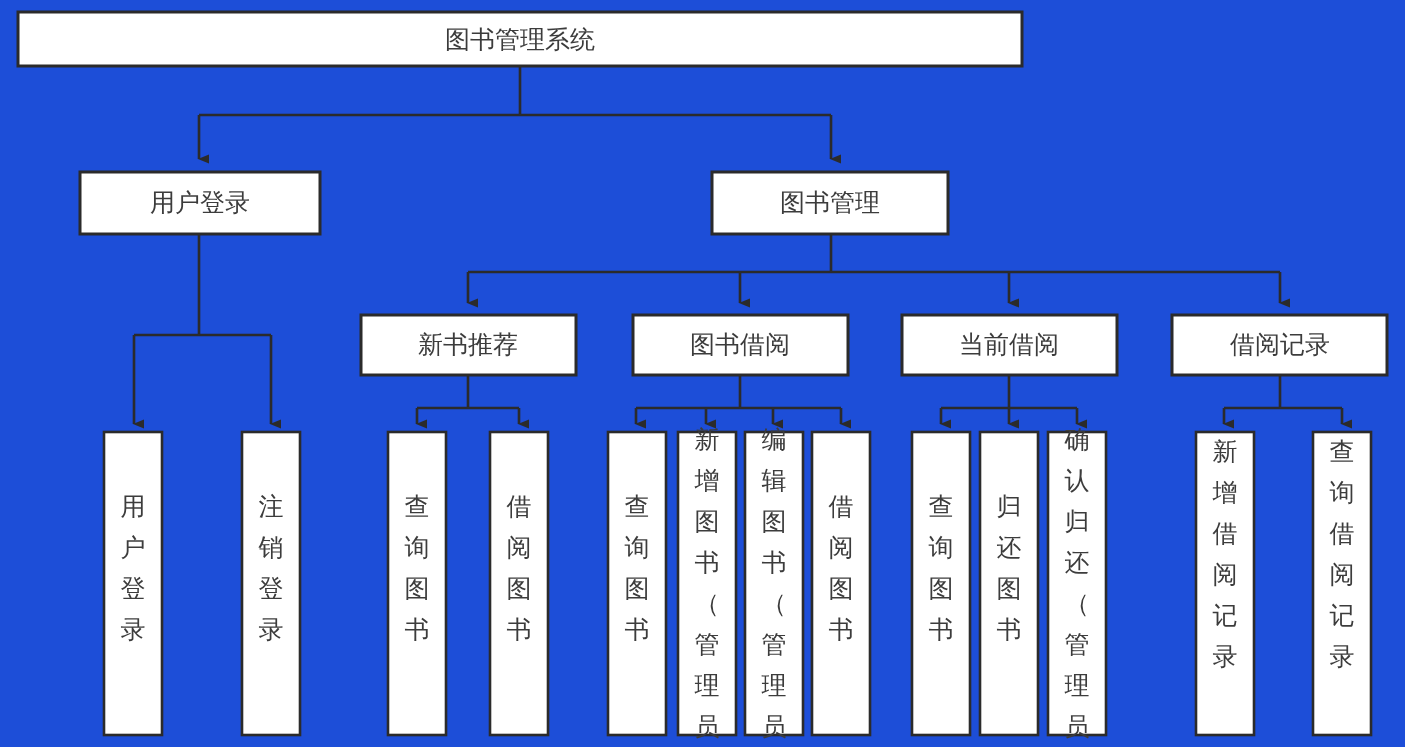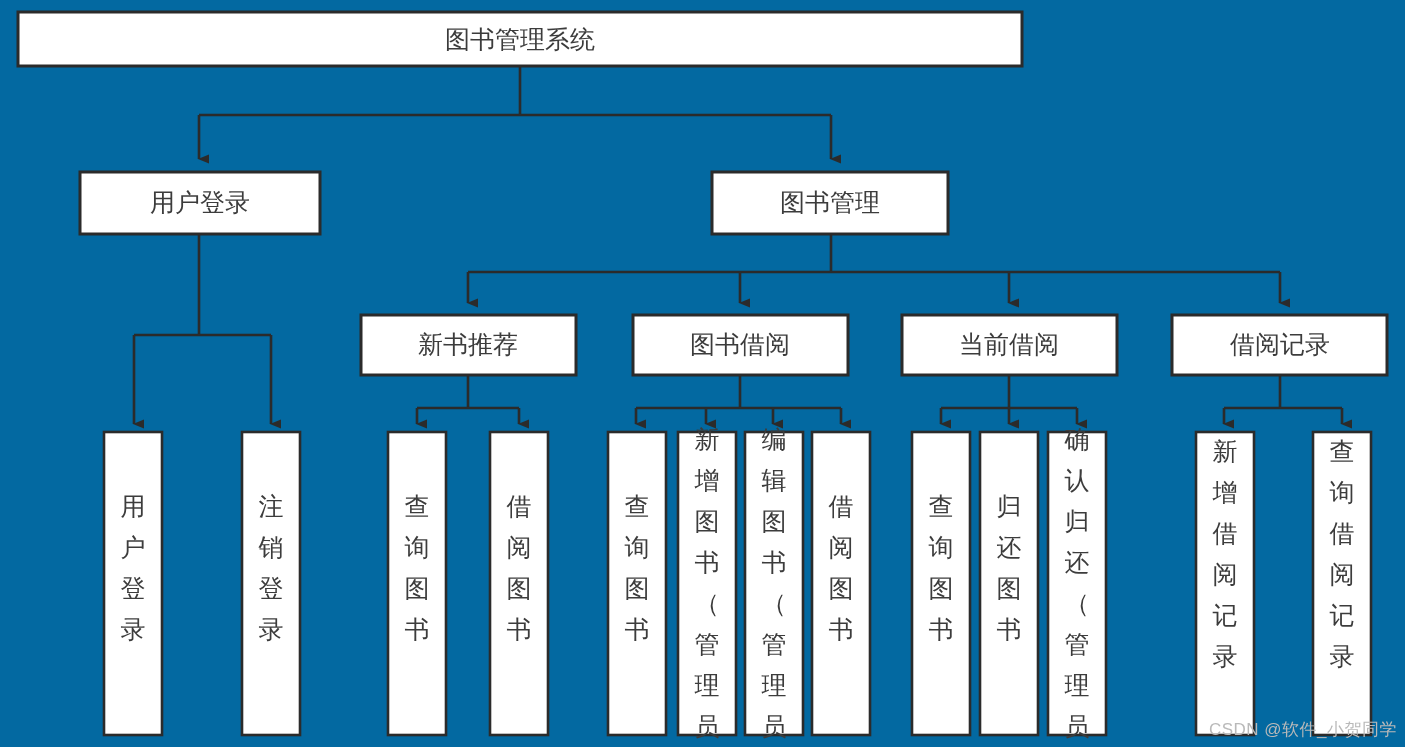--- a/index.html
+++ b/index.html
@@ -1,17 +1,17 @@
 <!DOCTYPE html>
 <html><head>
 <meta charset="utf-8">
 <style>
   html,body{margin:0;padding:0;background:#ffffff;}
   body{font-family:"Liberation Sans","DejaVu Sans",sans-serif;}
-  #stage{position:relative;width:1405px;height:747px;background:#0369a1;overflow:hidden;}
+  #stage{position:relative;width:1405px;height:747px;background:#1d4ed8;overflow:hidden;}
   svg{display:block;}
   .node-box{fill:#ffffff;stroke:#2b2b2b;stroke-width:3;}
   .node-box-thin{fill:#ffffff;stroke:#2b2b2b;stroke-width:2.6;}
   .link{stroke:#2b2b2b;stroke-width:2.6;fill:none;}
   .node-label{fill:#3c3c3c;font-family:"Liberation Sans","DejaVu Sans",sans-serif;font-size:23px;text-anchor:middle;dominant-baseline:middle;}
   .node-label-lg{font-size:25px;}
   .vlabel{fill:#3c3c3c;font-family:"Liberation Sans","DejaVu Sans",sans-serif;font-size:25px;text-anchor:middle;}
   .watermark{position:absolute;right:8px;bottom:6px;color:#b9b9b9;font-size:17px;
              font-family:"Liberation Sans","DejaVu Sans",sans-serif;letter-spacing:0.5px;white-space:nowrap;}
 </style>
@@ -169,14 +169,13 @@
       <rect class="node-box-thin" x="1196" y="432" width="58" height="303"></rect>
       <text class="vlabel" x="1225" y="460"><tspan x="1225" y="460">新</tspan><tspan x="1225" y="501">增</tspan><tspan x="1225" y="542">借</tspan><tspan x="1225" y="583">阅</tspan><tspan x="1225" y="624">记</tspan><tspan x="1225" y="665">录</tspan></text>
     </g>
     <g>
       <rect class="node-box-thin" x="1313" y="432" width="58" height="303"></rect>
       <text class="vlabel" x="1342" y="460"><tspan x="1342" y="460">查</tspan><tspan x="1342" y="501">询</tspan><tspan x="1342" y="542">借</tspan><tspan x="1342" y="583">阅</tspan><tspan x="1342" y="624">记</tspan><tspan x="1342" y="665">录</tspan></text>
     </g>
 
   </svg>
 
-  <div class="watermark">CSDN @软件_小贺同学</div>
 </div>
 
 </body></html>

